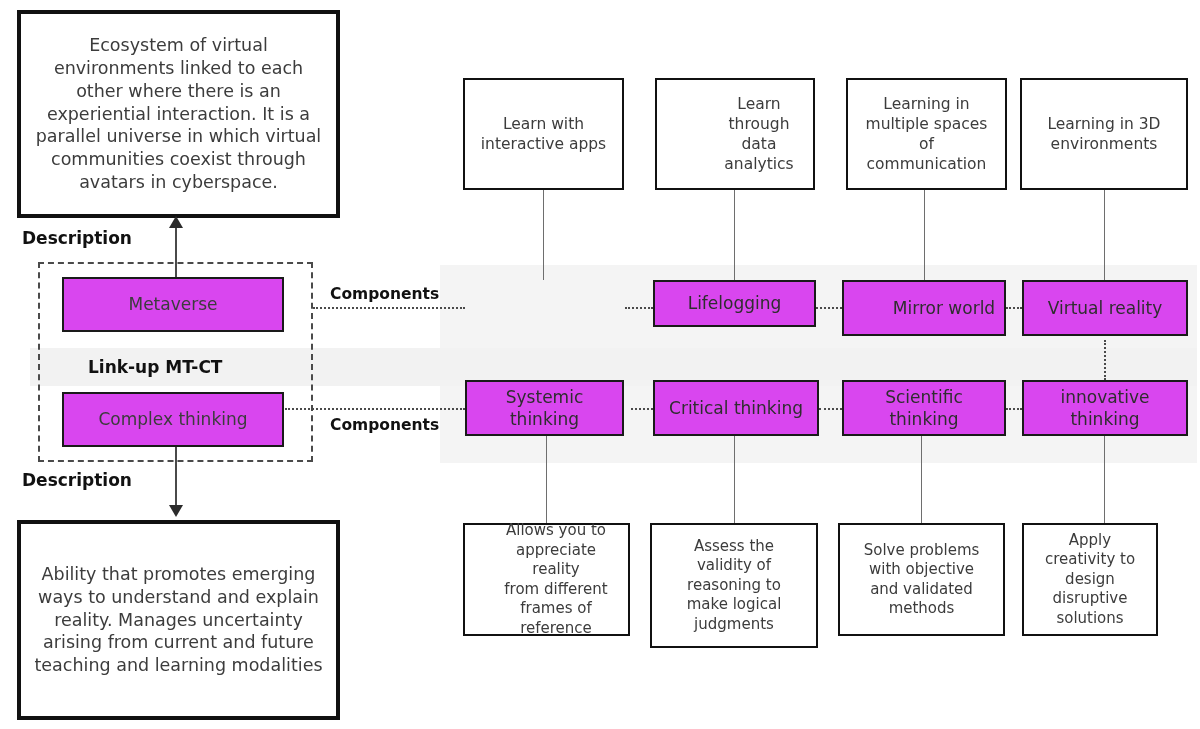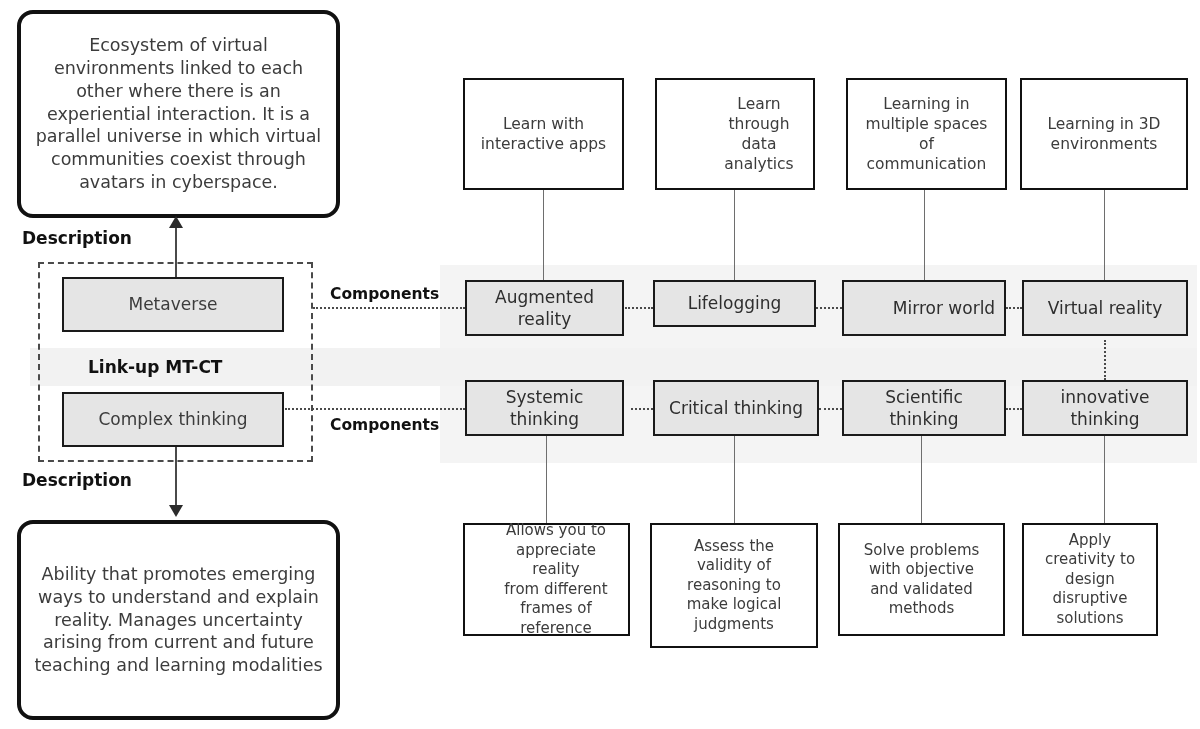--- a/index.html
+++ b/index.html
@@ -10,22 +10,22 @@
   .abs{position:absolute;box-sizing:border-box;}
 
   
   .panel-band{background:#f2f2f2;}
   .panel-big{background:#f4f4f4;}
 
   
   .box{position:absolute;box-sizing:border-box;display:flex;align-items:center;
        justify-content:center;text-align:center;background:#ffffff;
        border:2.5px solid #111111;line-height:1.30;}
-  .box.gray{background:#e5e5e5;border:2.5px solid #1a1a1a;}
-  .box.thick{border-width:4px;border-radius:16px;}
+  .box.gray{background:#d946ef;border:2.5px solid #1a1a1a;}
+  .box.thick{border-width:4px;}
   .box .t{display:block;padding:0 8px;white-space:pre-line;}
 
   .desc-box{font-size:17.5px;color:#3c3c3c;}
   .top-box{font-size:15.5px;color:#3c3c3c;}
   .bot-box{font-size:15px;color:#3c3c3c;}
   .comp-box{font-size:17px;color:#2e2e2e;}
   .core-box{font-size:17px;color:#3c3c3c;}
 
   
   .dashed-group{position:absolute;box-sizing:border-box;
@@ -100,24 +100,20 @@
   <div class="hdot" style="left:1006px;top:408px;width:16px;"></div>
 
   <div class="vline-dot" style="left:1104px;top:340px;height:40px;"></div>
 
   <div class="box top-box" style="left:463px;top:78px;width:161px;height:112px;">
     <span class="t">Learn with
 interactive apps</span>
   </div>
   <div class="vline" style="left:543px;top:190px;height:90px;"></div>
 
-  <div class="box gray comp-box" style="left:465px;top:280px;width:159px;height:56px;">
-    <span class="t">Augmented
-reality</span>
-  </div>
 
   <div class="box gray comp-box" style="left:465px;top:380px;width:159px;height:56px;">
     <span class="t">Systemic
 thinking</span>
   </div>
   <div class="vline" style="left:546px;top:436px;height:87px;"></div>
 
   <div class="box bot-box" style="left:463px;top:523px;width:167px;height:113px;padding-left:19px;">
     <span class="t">Allows you to
 appreciate reality

